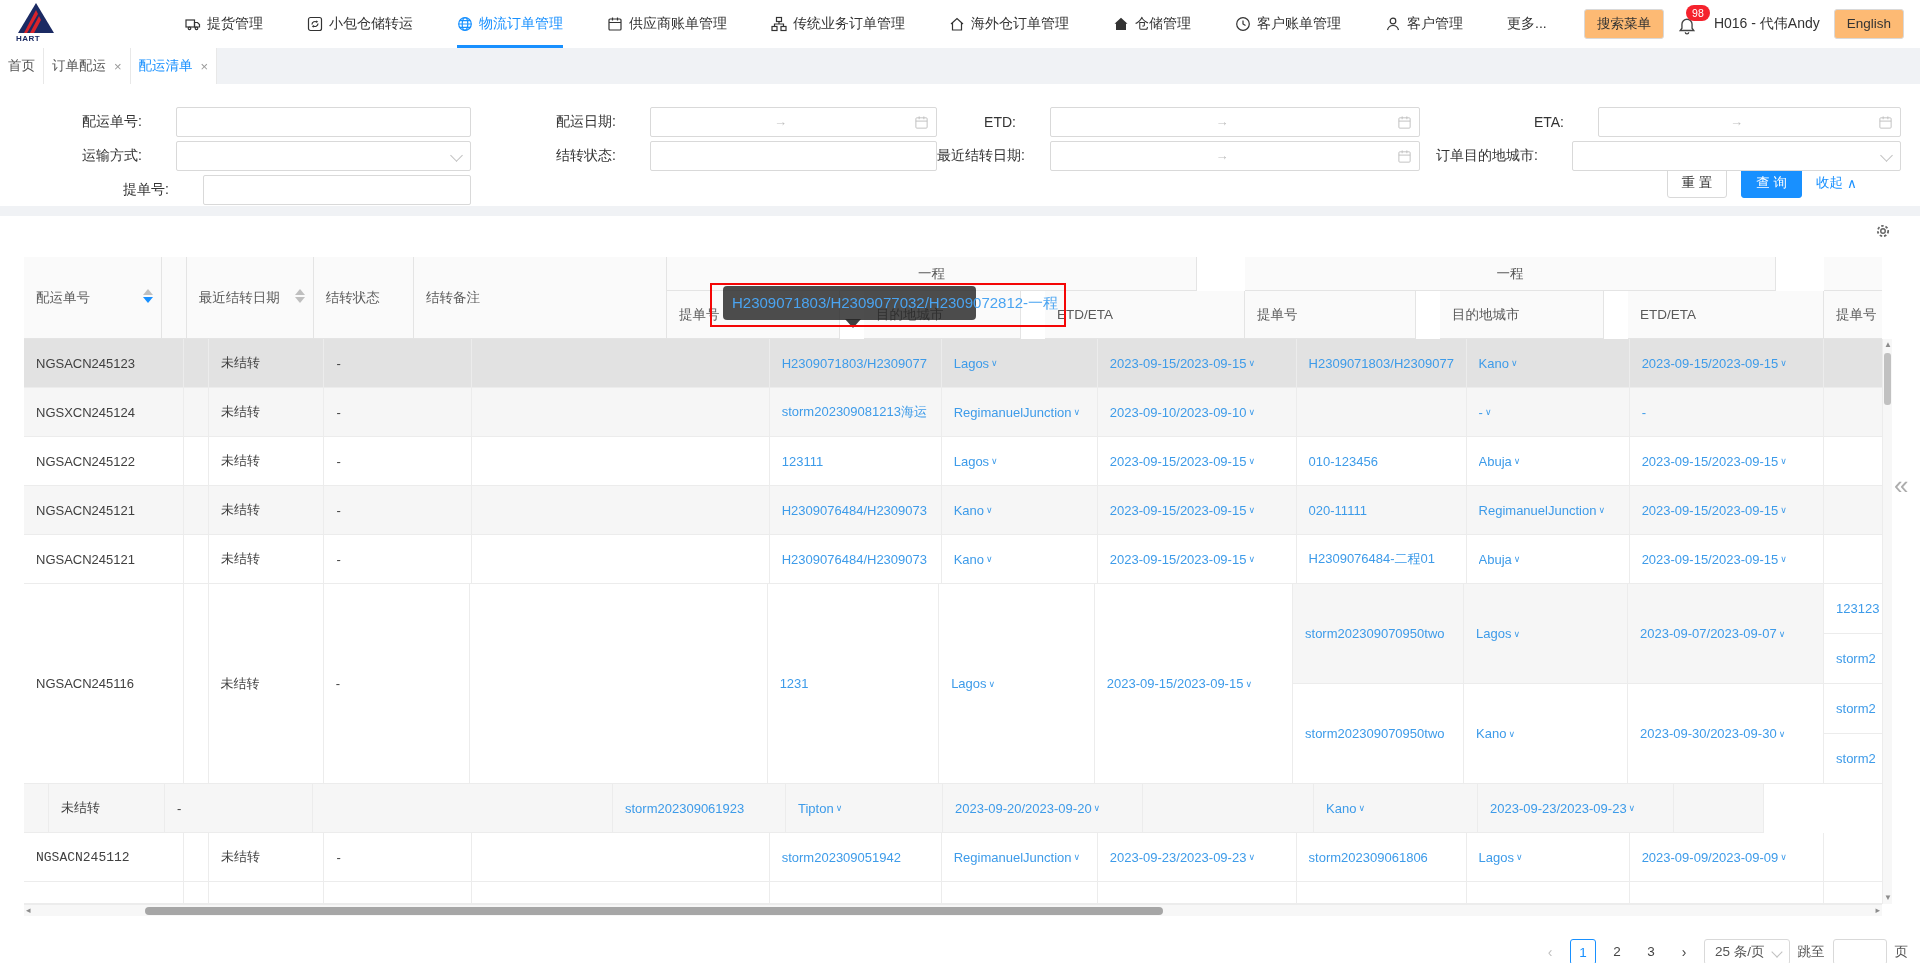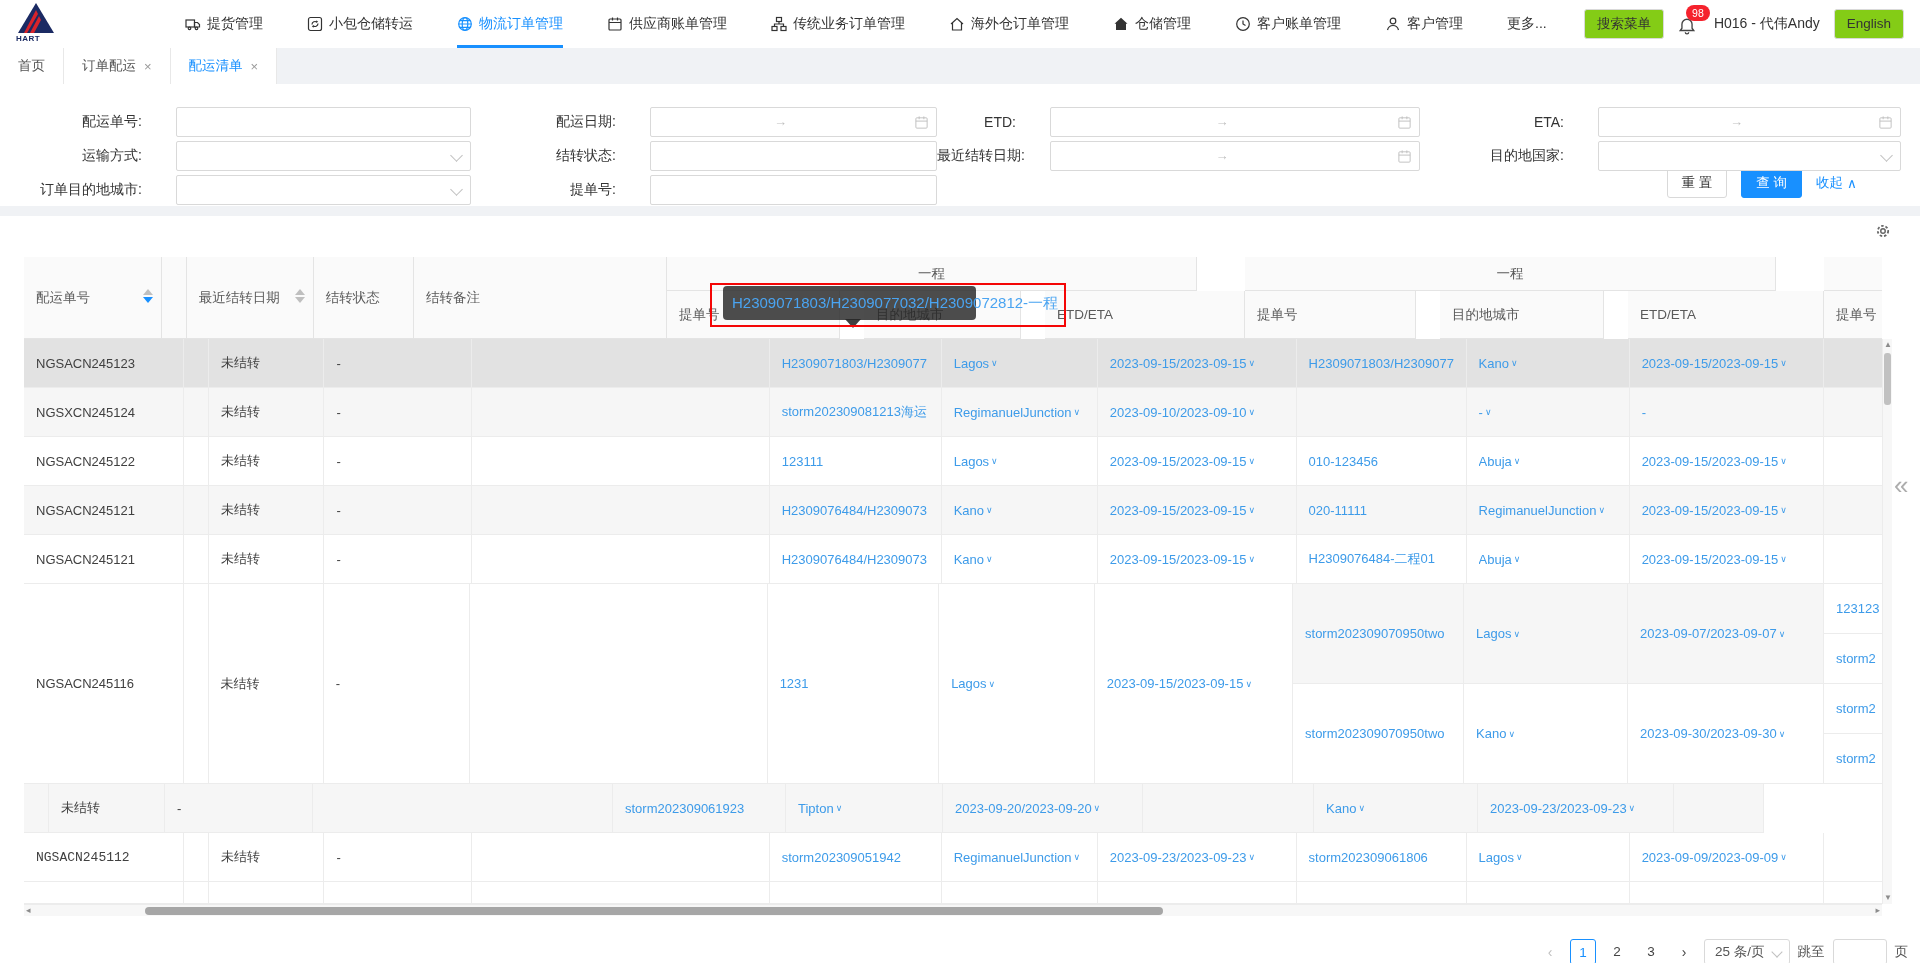--- a/index.html
+++ b/index.html
@@ -9,28 +9,28 @@
   .navbar{position:absolute;left:0;top:0;width:1920px;height:48px;background:#fff;border-bottom:1px solid #f0f0f0;}
   .logo{position:absolute;left:14px;top:2px;width:56px;height:44px;cursor:pointer;}
   .logo .brand{position:absolute;left:2px;top:32px;font-size:8px;font-weight:bold;color:#1b2a63;letter-spacing:.5px;}
   .nav-items{position:absolute;left:185px;top:0;height:48px;display:flex;align-items:center;gap:44px;}
   .nav-item{display:flex;align-items:center;gap:6px;height:48px;cursor:pointer;color:#333;white-space:nowrap;}
   .nav-item .nicon{width:16px;height:16px;display:inline-block;color:#333;}
   .nav-item .nicon svg{width:16px;height:16px;stroke-width:1.2;}
   .nav-item.active{color:#1890ff;box-shadow:inset 0 -3px 0 #1890ff;}
   .nav-item.active .nicon{color:#1890ff;}
   .nav-right{position:absolute;right:16px;top:0;height:48px;display:flex;align-items:center;gap:14px;}
-  .btn-plain{height:30px;line-height:28px;padding:0 12px;border:1px solid #d9d9d9;border-radius:3px;background:#84cc16;color:#333;font-size:13.5px;cursor:pointer;white-space:nowrap;}
+  .btn-plain{height:30px;line-height:28px;padding:0 12px;border:1px solid #d9d9d9;border-radius:3px;background:#fdba74;color:#333;font-size:13.5px;cursor:pointer;white-space:nowrap;}
   .bell-wrap{position:relative;width:22px;height:30px;cursor:pointer;}
   .bell-wrap svg{width:18px;height:18px;position:absolute;left:0;top:8px;color:#444;stroke-width:1.2;}
   .badge{position:absolute;left:8px;top:-4px;min-width:14px;padding:0 5px;height:16px;line-height:16px;border-radius:9px;background:#f5222d;color:#fff;font-size:10.5px;text-align:center;}
   .user-name{font-size:14px;color:#333;cursor:pointer;white-space:nowrap;}
   
   .tabbar{position:absolute;left:0;top:48px;width:1920px;height:36px;background:#f0f2f5;border-bottom:1px solid #e6e6e6;display:flex;}
-  .tab{height:36px;padding:0 18px;background:#fff;border-right:1px solid #e8e8e8;display:flex;align-items:center;gap:8px;font-size:13.5px;color:#555;cursor:pointer;white-space:nowrap;}
+  .tab{height:36px;padding:0 8px;background:#fff;border-right:1px solid #e8e8e8;display:flex;align-items:center;gap:8px;font-size:13.5px;color:#555;cursor:pointer;white-space:nowrap;}
   .tab.active{color:#1890ff;}
   .tab .x{color:#999;font-size:13px;}
   
   .filter-panel{position:absolute;left:0;top:84px;width:1920px;height:122px;background:#fff;}
   .f-grid{position:absolute;left:24px;top:16px;display:grid;grid-template-columns:447px 466px 483px 481px;grid-auto-rows:30px;row-gap:4px;}
   .f-field{display:flex;align-items:center;height:44px;gap:26px;}
   .f-label{flex:0 0 auto;text-align:right;padding-right:8px;color:#333;font-size:14px;white-space:nowrap;overflow:hidden;}
   .f-control{flex:1;position:relative;height:30px;border:1px solid #d9d9d9;border-radius:2px;background:#fff;box-sizing:border-box;cursor:text;}
   .f-control.select{cursor:pointer;}
   .f-control .chev{position:absolute;right:9px;top:9px;width:8px;height:8px;border-right:1.5px solid #c0c0c0;border-bottom:1.5px solid #c0c0c0;transform:rotate(45deg);}
@@ -262,26 +262,20 @@
           <span class="f-label" style="width: 79px;">最近结转日期:</span>
           <div class="f-control daterange">
             <span class="arrow">→</span>
             <span class="cal"><svg viewBox="0 0 16 16" fill="none" stroke="currentColor">
                 <rect x="2" y="3" width="12" height="11" rx="1"></rect>
                 <path d="M2 6.5h12M5.5 1.5v3M10.5 1.5v3"></path>
               </svg></span>
           </div>
         </div>
         <div class="f-field">
-          <span class="f-label" style="width: 144px;">目的地国家:</span>
-          <div class="f-control select">
-            <span class="chev"></span>
-          </div>
-        </div>
-        <div class="f-field">
           <span class="f-label" style="width: 118px;">订单目的地城市:</span>
           <div class="f-control select">
             <span class="chev"></span>
           </div>
         </div>
         <div class="f-field">
           <span class="f-label" style="width: 145px;">提单号:</span>
           <div class="f-control input"></div>
         </div>
         <div class="f-actions">

